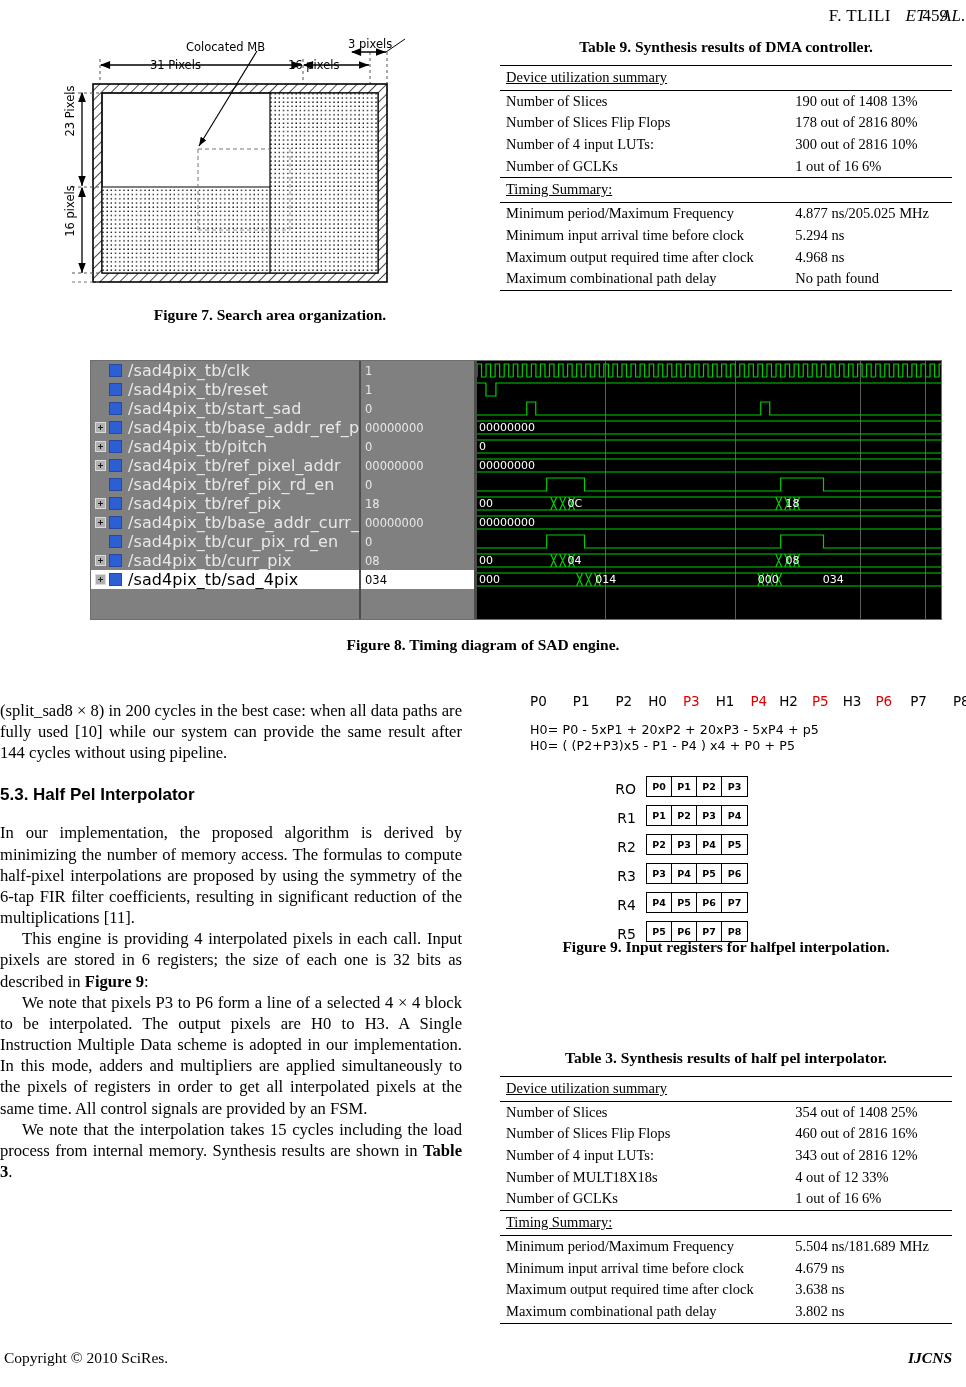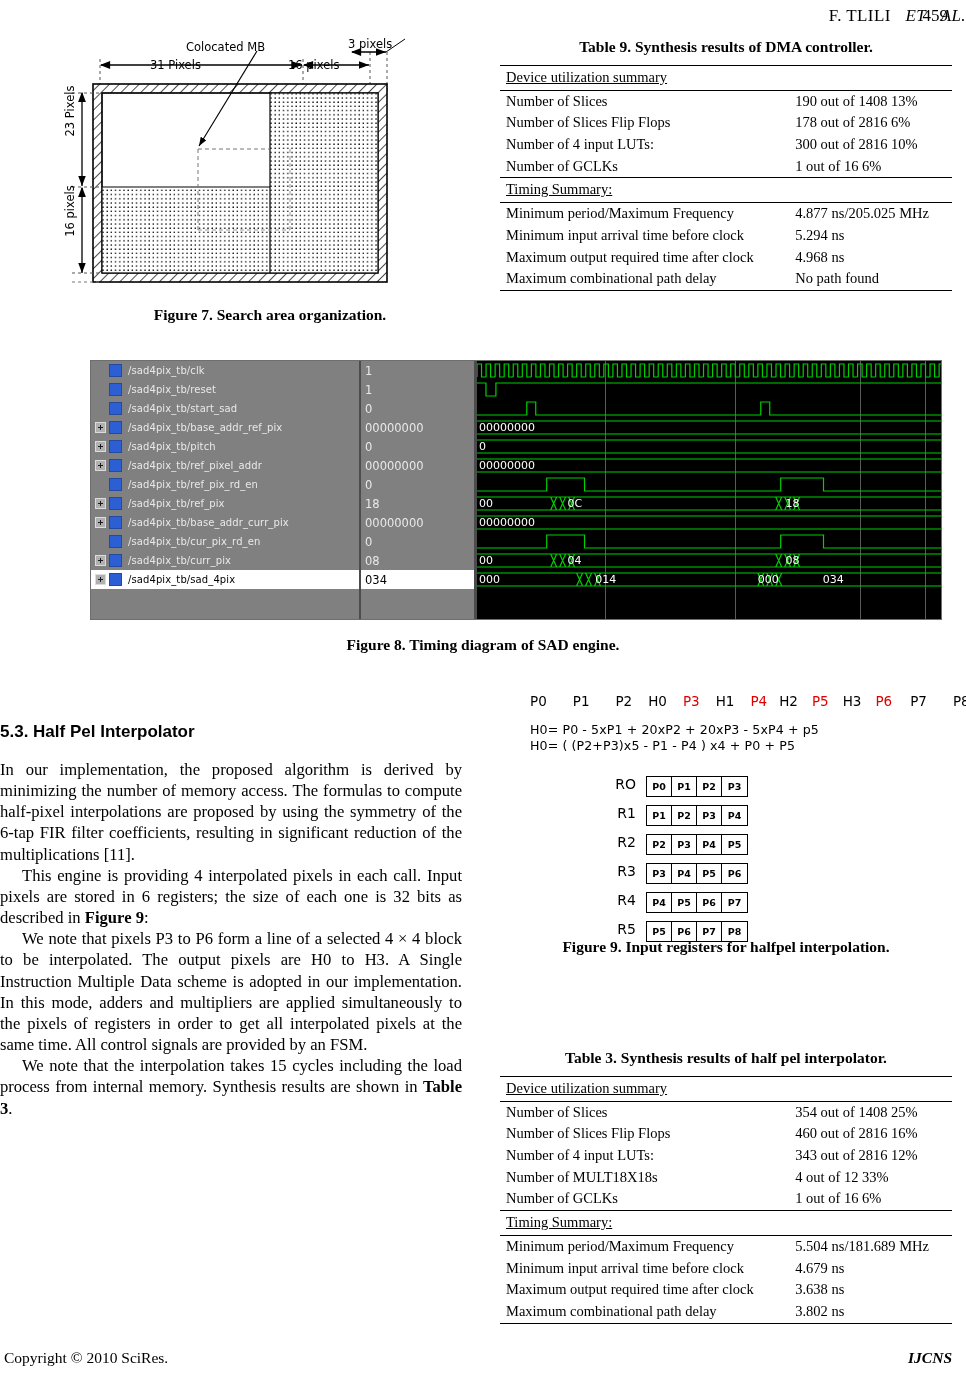--- a/index.html
+++ b/index.html
@@ -81,21 +81,21 @@
   }
   .expander::before, .expander::after {
     content: ""; position: absolute; background: #1a1a1a;
   }
   .expander::before { left: 2px; right: 2px; top: 4px; height: 1px; }
   .expander::after  { top: 2px; bottom: 2px; left: 4px; width: 1px; }
   .expander.empty { border-color: transparent; background: transparent; }
   .expander.empty::before, .expander.empty::after { display: none; }
   .sigbox { width: 13px; height: 13px; background: #2d5fd4; flex: none; margin-right: 6px;
             border: 1px solid #24499e; }
-  .signame { font-size: 10px; color: #e8e8e8; white-space: nowrap; letter-spacing: .1px; }
+  .signame { font-size: 16px; color: #e8e8e8; white-space: nowrap; letter-spacing: .1px; }
   .nm-row.sel .signame { color: #000000; }
   .val-row { height: 19px; display: flex; align-items: center; padding-left: 4px;
              font-size: 11.5px; color: #e8e8e8; }
   .val-row.sel { background: #ffffff; color: #000; }
 
   .wp-waves .grid-line {
     position: absolute; top: 0; bottom: 0; width: 1px; background: #5a5a5a;
   }
   .wv { position: absolute; left: 0; right: 0; height: 19px; }
   .wv svg { display: block; width: 100%; height: 19px; }
@@ -126,21 +126,21 @@
   .f9-plabels {
     position: absolute; left: 30px; top: 5px; width: 420px;
     font-family: "DejaVu Sans", sans-serif; font-size: 13.5px; white-space: nowrap;
   }
   .f9-plabels span { display: inline-block; }
   .f9-eq {
     position: absolute; left: 30px; font-family: "DejaVu Sans", sans-serif;
     font-size: 12.6px; white-space: nowrap; letter-spacing: .1px;
   }
   .f9-regs { position: absolute; left: 100px; top: 88px; }
-  .f9-reg-row { display: flex; align-items: flex-start; margin-bottom: 8px; }
+  .f9-reg-row { display: flex; align-items: flex-end; margin-bottom: 8px; }
   .f9-reg-name {
     width: 46px; text-align: right; padding-right: 10px;
     font-family: "DejaVu Sans", sans-serif; font-size: 14px;
   }
   .f9-cells { display: flex; border: 1.3px solid #000; }
   .f9-cell {
     width: 25px; height: 19px; line-height: 19px; text-align: center;
     font-family: "DejaVu Sans", sans-serif; font-size: 9.5px; font-weight: bold;
     border-right: 1.3px solid #000;
   }
@@ -238,21 +238,21 @@
     <tbody>
       <tr class="rule-top rule-bot section">
         <td colspan="2">Device utilization summary</td>
       </tr>
       <tr>
         <td>Number of Slices</td>
         <td class="val">190 out of 1408 13%</td>
       </tr>
       <tr>
         <td>Number of Slices Flip Flops</td>
-        <td class="val">178 out of 2816 6%</td>
+        <td class="val">178 out of 2816 80%</td>
       </tr>
       <tr>
         <td>Number of 4 input LUTs:</td>
         <td class="val">300 out of 2816 10%</td>
       </tr>
       <tr class="rule-bot">
         <td>Number of GCLKs</td>
         <td class="val">1 out of 16 6%</td>
       </tr>
       <tr class="rule-bot section">
@@ -434,20 +434,21 @@
         <div class="wv-label" style="left: 2px; top: 212px;">000</div>
         <div class="wv-label" style="left: 25.5%; top: 212px;">014</div>
         <div class="wv-label" style="left: 60.5%; top: 212px;">000</div>
         <div class="wv-label" style="left: 74.5%; top: 212px;">034</div>
       </div>
   </div>
 </div>
 <div id="fig8-caption" class="caption">Figure 8. Timing diagram of SAD engine.</div>
 
 <div class="col-left">
+  <p class="body"><span>(split_sad8 </span><span>×</span><span> 8) in 200 cycles in the best case: when all data paths are fully used [10] while our system can provide the same result after 144 cycles without using pipeline.</span></p>
 
   <h3 class="sect">5.3. Half Pel Interpolator</h3>
 
   <p class="body">In our implementation, the proposed algorithm is derived by minimizing the number of memory access. The formulas to compute half-pixel interpolations are proposed by using the symmetry of the 6-tap FIR filter coefficients, resulting in significant reduction of the multiplications [11].</p>
   <p class="body indent"><span>This engine is providing 4 interpolated pixels in each call. Input pixels are stored in 6 registers; the size of each one is 32 bits as described in </span><span class="bold">Figure 9</span><span>:</span></p>
   <p class="body indent">We note that pixels P3 to P6 form a line of a selected 4 × 4 block to be interpolated. The output pixels are H0 to H3. A Single Instruction Multiple Data scheme is adopted in our implementation. In this mode, adders and multipliers are applied simultaneously to the pixels of registers in order to get all interpolated pixels at the same time. All control signals are provided by an FSM.</p>
   <p class="body indent"><span>We note that the interpolation takes 15 cycles including the load process from internal memory. Synthesis results are shown in </span><span class="bold">Table 3</span><span>.</span></p>
 </div>
 
 <div id="fig9-wrap">

